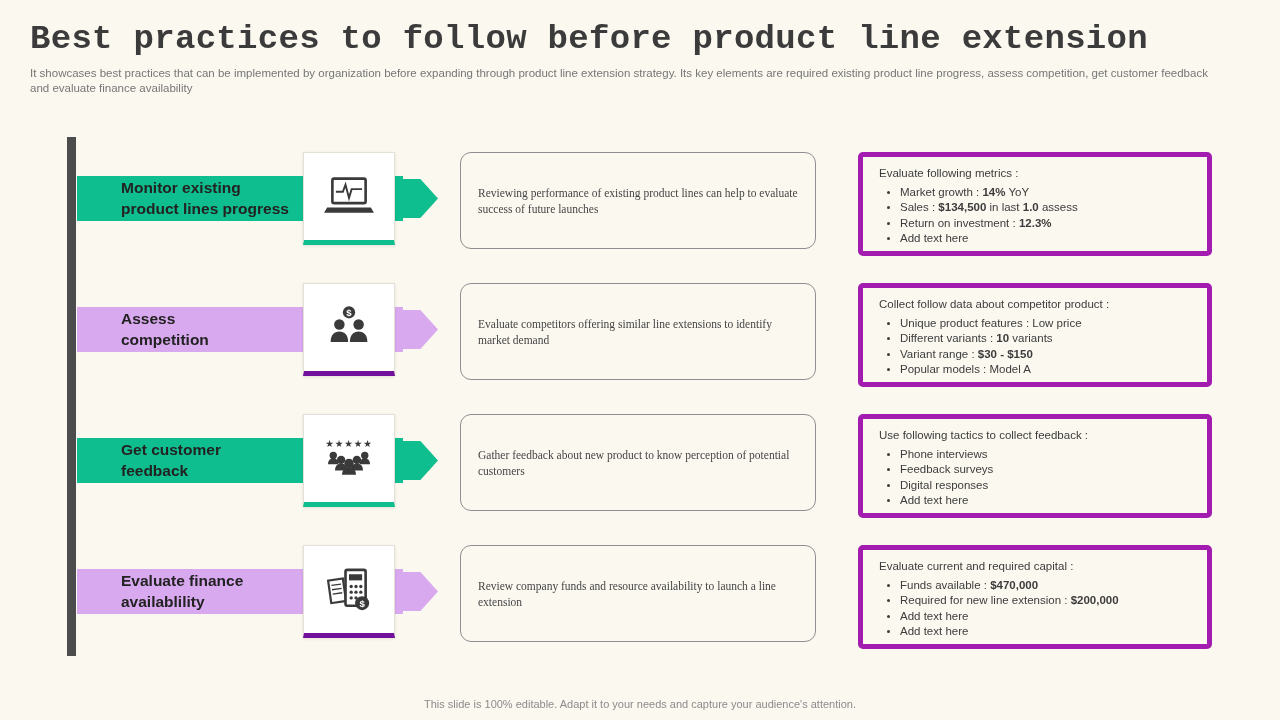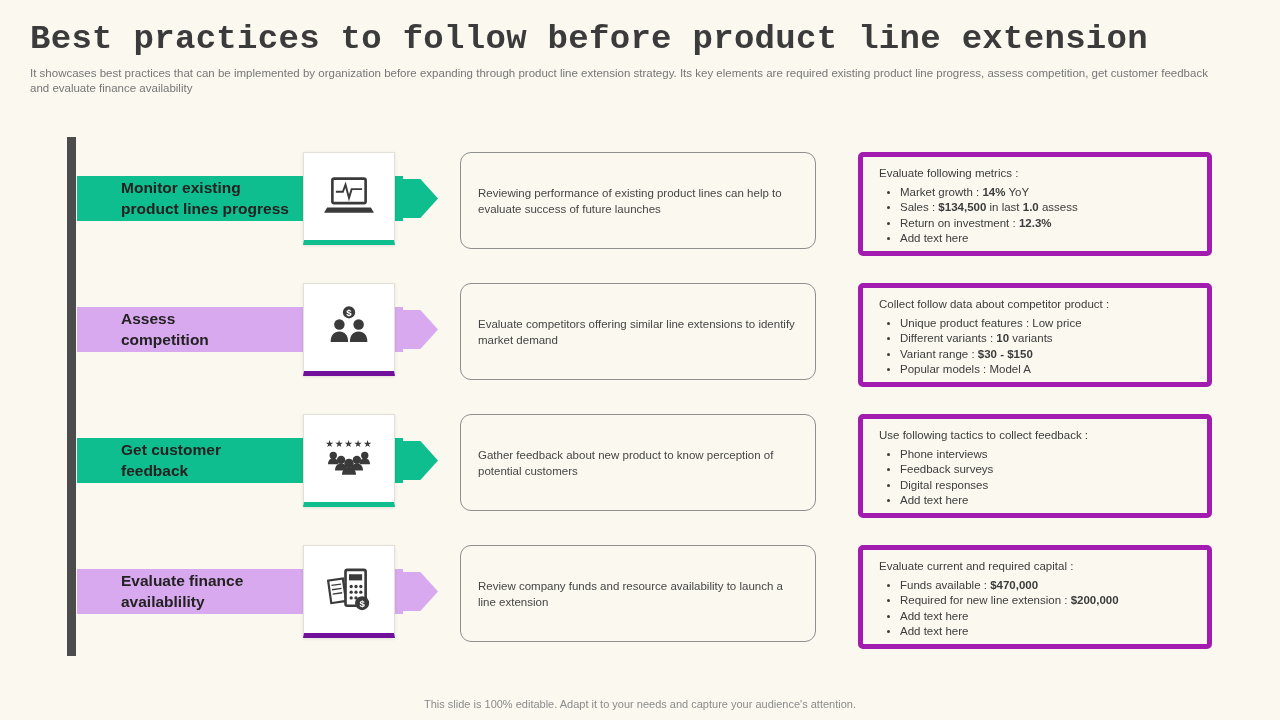--- a/index.html
+++ b/index.html
@@ -57,21 +57,21 @@
   }
   .iconbox.accent-green  { border-bottom:5px solid var(--green, #0fbe8e); }
   .iconbox.accent-purple { border-bottom:5px solid var(--purple-dark, #70109b); }
   .iconbox svg { color:#3a3a3a; }
 
   .centerbox {
     position:absolute; left:460px; top:0; width:356px; height:97px;
     border:1px solid #8f8f8f; border-radius:11px;
     display:flex; align-items:center; padding:0 17px;
   }
-  .centerbox p { font-size:11.5px; line-height:16px; color:#454545; }
+  .centerbox p { font-size:11.5px; line-height:16px; color:#454545;font-family:Liberation Serif, serif; }
 
   .rightbox {
     position:absolute; left:858px; top:0; width:354px; height:104px;
     border:5px solid #a21caf; border-radius:5px;
     padding:9px 14px 6px 16px;
     font-size:11.5px; line-height:15.2px; color:#3c3c3c;
   }
   .rb-title { margin-bottom:1px; }
   .rightbox ul { list-style:disc; margin:4px; padding-left:17px; }
   .rightbox li::marker { color:#3c3c3c; font-size:10px; }

